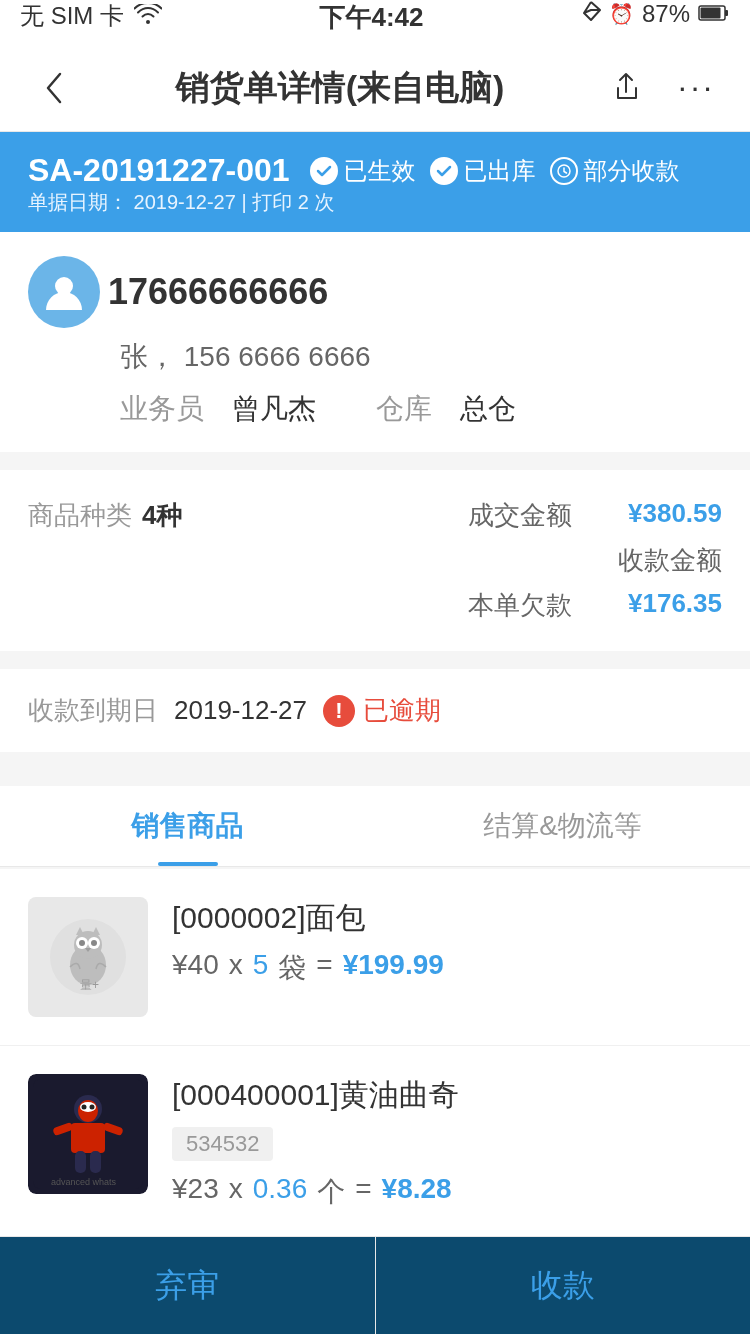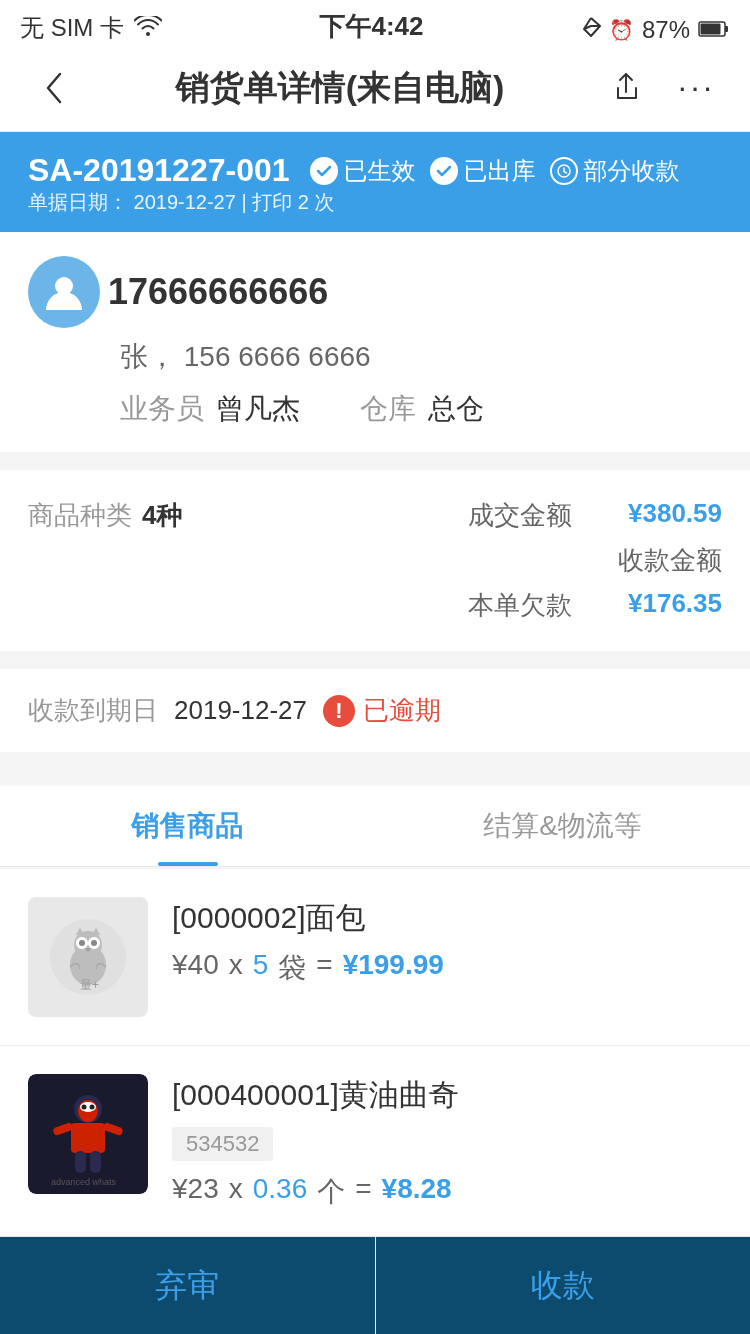--- a/index.html
+++ b/index.html
@@ -11,21 +11,21 @@
       min-height: 1334px;
       font-size: 28px;
       color: #333;
     }
 
     
     .status-bar {
       height: 44px;
       background: #fff;
       display: flex;
-      align-items: flex-end;
+      align-items: flex-start;
       justify-content: space-between;
       padding: 0 20px;
       font-size: 24px;
       font-weight: 500;
     }
     .status-bar-left { display: flex; align-items: center; gap: 10px; }
     .status-bar-center { font-weight: 600; font-size: 26px; }
     .status-bar-right { display: flex; align-items: center; gap: 8px; font-size: 24px; }
 
     
@@ -138,21 +138,21 @@
       margin-bottom: 14px;
       padding-left: 92px;
     }
     .customer-info-row {
       display: flex;
       gap: 60px;
       padding-left: 92px;
       font-size: 28px;
       color: #666;
     }
-    .customer-info-item { display: flex; gap: 12px; align-items: center; }
+    .customer-info-item { display: flex; gap: 28px; align-items: center; }
     .info-label { color: #999; }
     .info-value { color: #333; }
 
     
     .stats-section {
       background: #fff;
       padding: 28px;
       margin-bottom: 2px;
       display: flex;
       justify-content: space-between;

